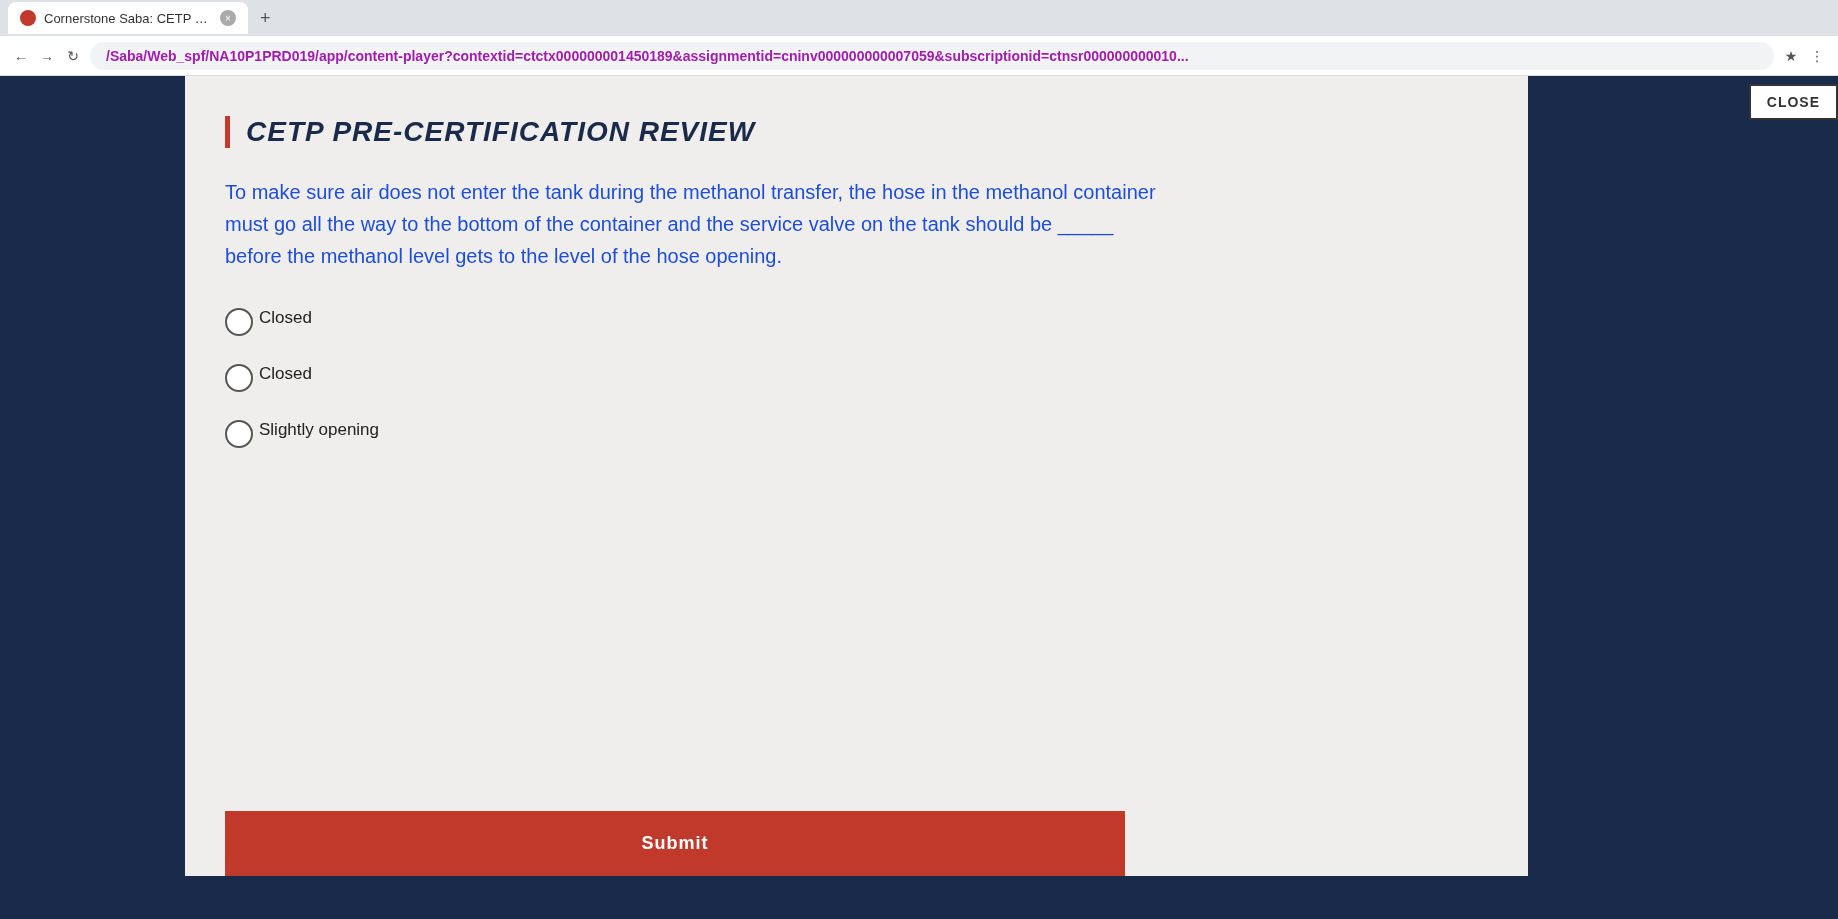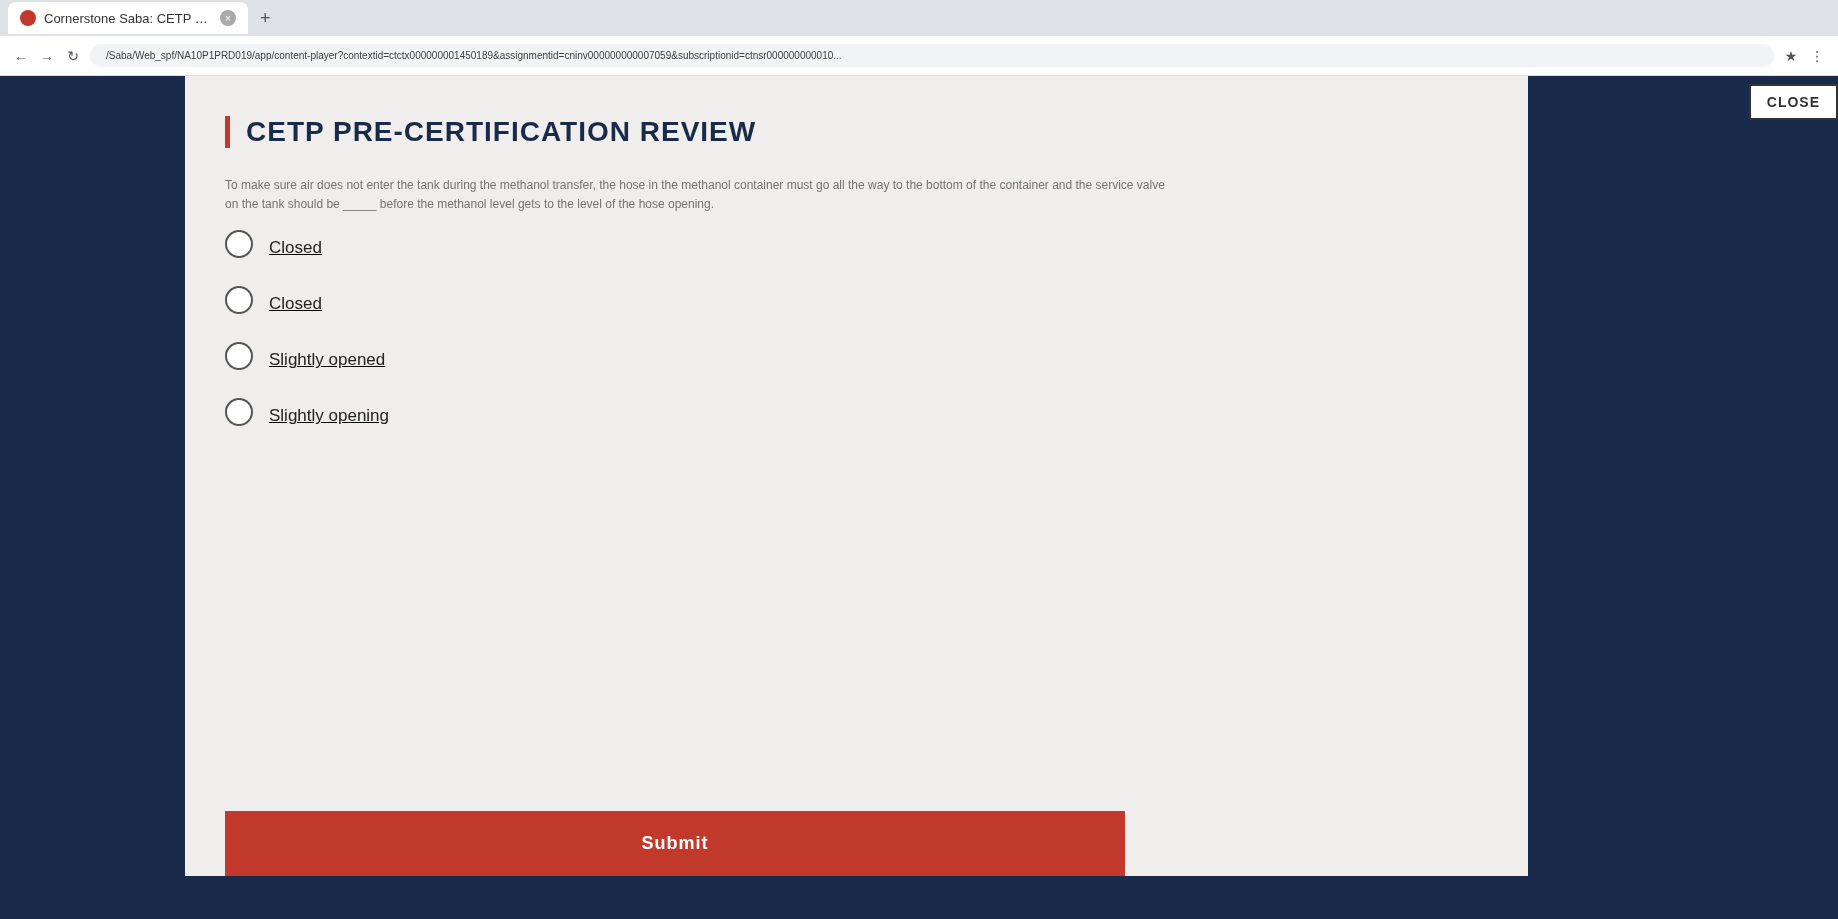--- a/index.html
+++ b/index.html
@@ -78,25 +78,26 @@
       height: 40px;
       padding: 0 12px;
       border-bottom: 1px solid #ddd;
       gap: 8px;
     }
     .address-bar {
       flex: 1;
       background: #f1f3f4;
       border-radius: 20px;
       padding: 6px 16px;
-      font-size: 10px;
-      color: #404040;
+      font-size: 14px;
+      color: #a21caf;
       white-space: nowrap;
       overflow: hidden;
       text-overflow: ellipsis;
+      font-weight: bold;
     }
     .browser-icon {
       width: 18px;
       height: 18px;
       display: flex;
       align-items: center;
       justify-content: center;
       color: #555;
       font-size: 14px;
     }
@@ -145,41 +146,41 @@
     
     .quiz-title {
       font-size: 28px;
       font-weight: 900;
       color: #1a2a4a;
       text-transform: uppercase;
       letter-spacing: 1px;
       border-left: 5px solid #c0392b;
       padding-left: 16px;
       margin-bottom: 28px;
+      font-style: italic;
     }
     .quiz-question {
-      font-size: 12px;
-      color: #737373;
+      font-size: 20px;
+      color: #1d4ed8;
       line-height: 1.6;
-      margin-bottom: 16px;
+      margin-bottom: 36px;
       max-width: 950px;
     }
 
     
     .options-list {
       list-style: none;
       margin-bottom: 40px;
     }
     .option-item {
       display: flex;
-      align-items: flex-end;
-      gap: 16px;
+      align-items: flex-start;
+      gap: 6px;
       margin-bottom: 28px;
       cursor: pointer;
-      text-decoration: underline;
     }
     .radio-circle {
       width: 28px;
       height: 28px;
       border-radius: 50%;
       border: 2px solid #555;
       background: #fff;
       flex-shrink: 0;
       display: flex;
       align-items: center;
@@ -262,26 +263,20 @@
       <li class="option-item">
         <div class="radio-circle">
           <div class="radio-inner"></div>
         </div>
         <span class="option-label">Closed</span>
       </li>
       <li class="option-item">
         <div class="radio-circle">
           <div class="radio-inner"></div>
         </div>
-        <span class="option-label">Slightly opened</span>
-      </li>
-      <li class="option-item">
-        <div class="radio-circle">
-          <div class="radio-inner"></div>
-        </div>
         <span class="option-label">Slightly opening</span>
       </li>
     </ul>
 
     <div class="submit-area">
       <button class="submit-btn">Submit</button>
     </div>
   </div>
 
   <div class="right-panel"></div>

